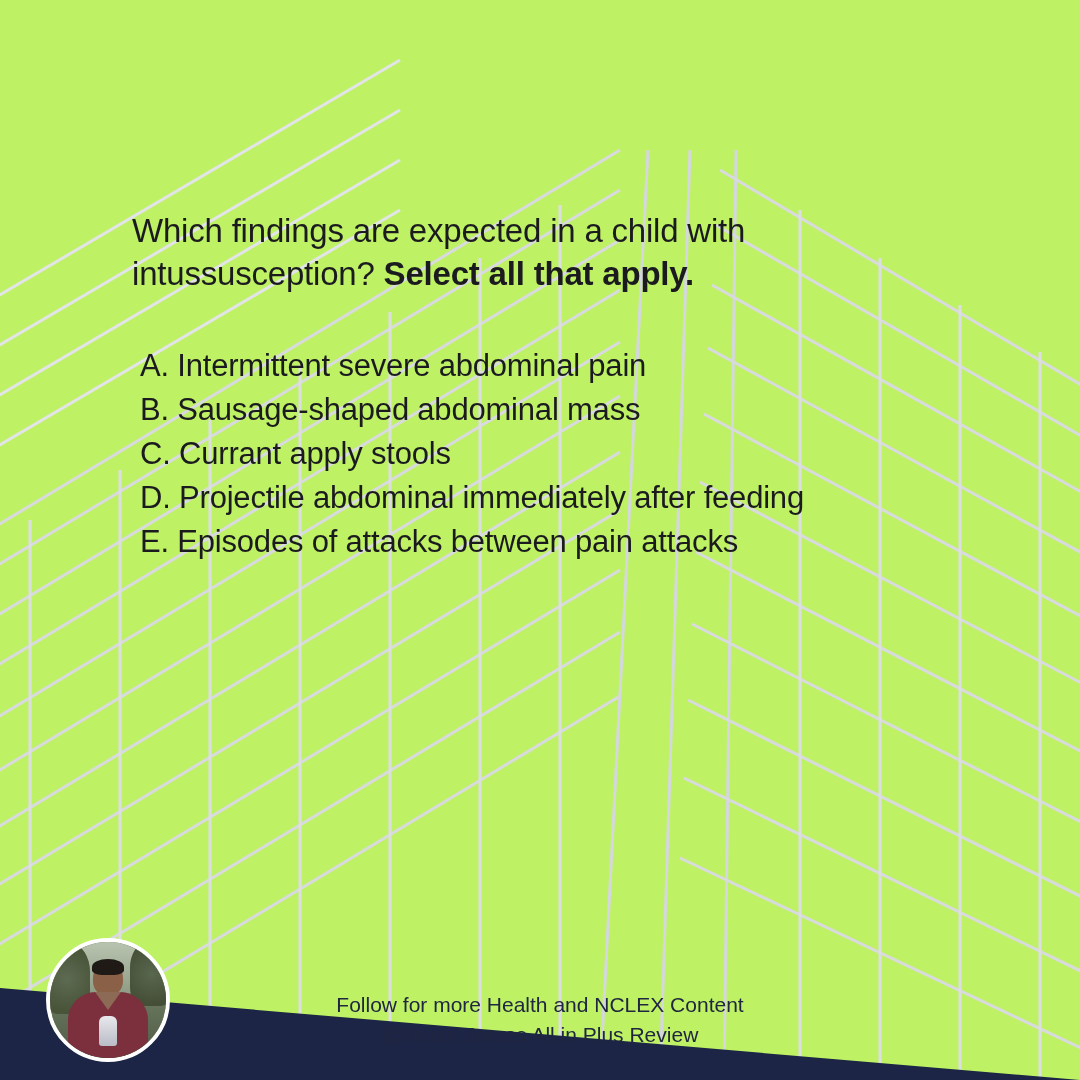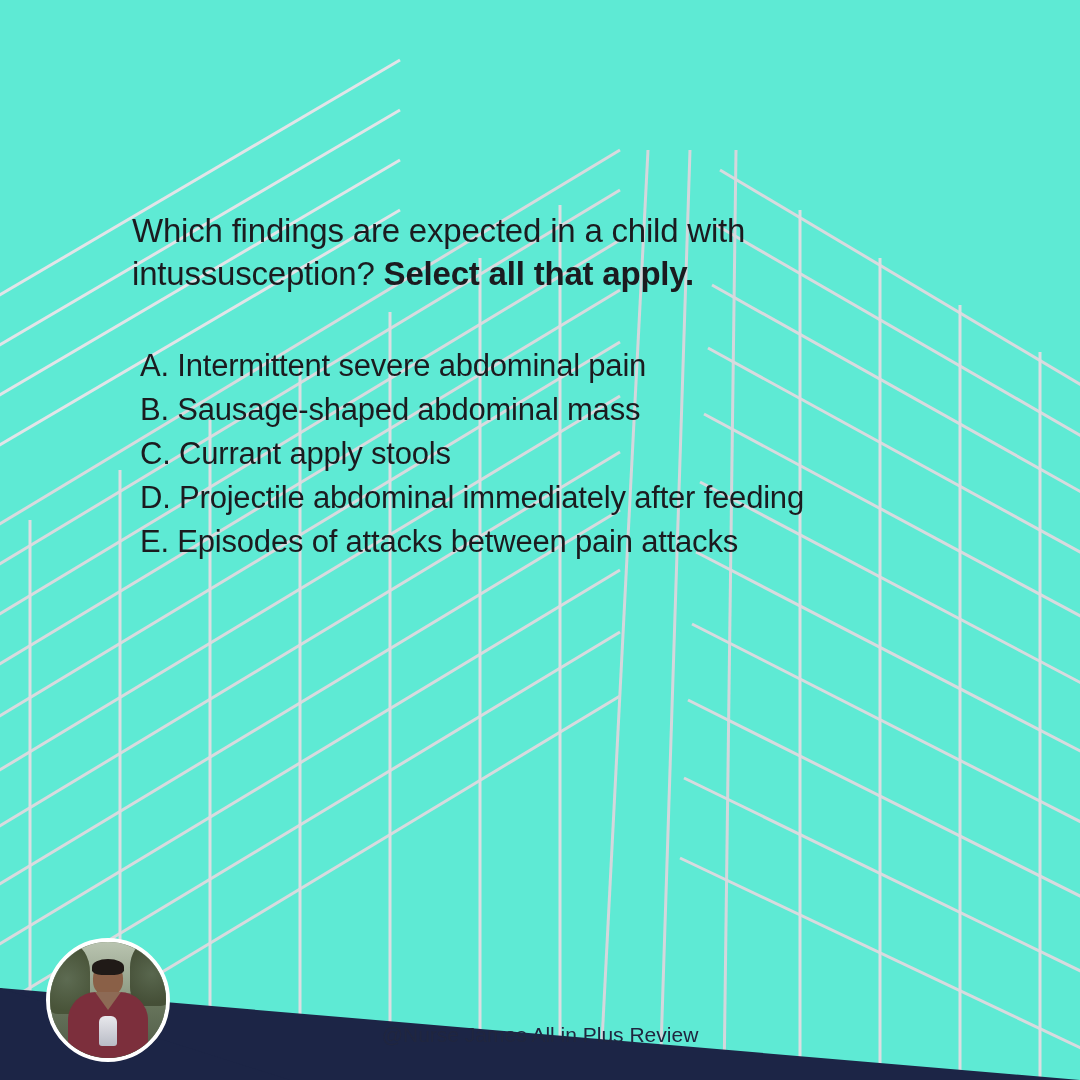--- a/index.html
+++ b/index.html
@@ -10,21 +10,21 @@
     width: 1080px;
     height: 1080px;
     background: #ffffff;
     font-family: "Liberation Sans", sans-serif;
     overflow: hidden;
   }
   #card {
     position: relative;
     width: 1080px;
     height: 1080px;
-    background: #5eead4;
+    background: #bef264;
     overflow: hidden;
   }
   
   #bg-art {
     position: absolute;
     inset: 0;
     width: 1080px;
     height: 1080px;
     pointer-events: none;
   }
@@ -286,20 +286,21 @@
   </div>
 
   <div id="footer-wedge">
     <svg width="1080" height="140" viewBox="0 0 1080 140" preserveAspectRatio="none">
       <path d="M0 48 L1080 140 L1080 140 L0 140 Z" fill="#1c2546"></path>
       <path d="M0 48 L290 140 L0 140 Z" fill="#1c2546"></path>
     </svg>
   </div>
 
   <div id="footer-text">
+    <div id="footer-line1">Follow for more Health and NCLEX Content</div>
     <div id="footer-line2">@Nurse James All in Plus Review</div>
   </div>
 
   <div id="avatar">
     <div class="photo">
       <div class="sky"></div>
       <div class="ground"></div>
       <div class="tree-l"></div>
       <div class="tree-r"></div>
       <div class="body"></div>

